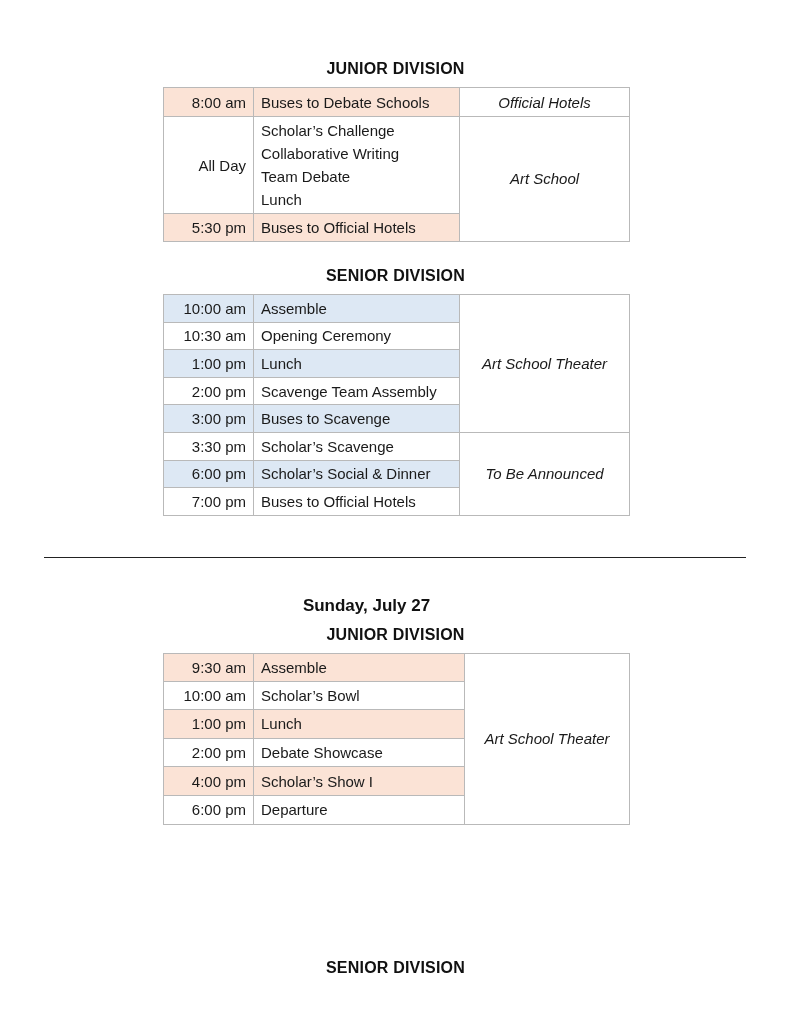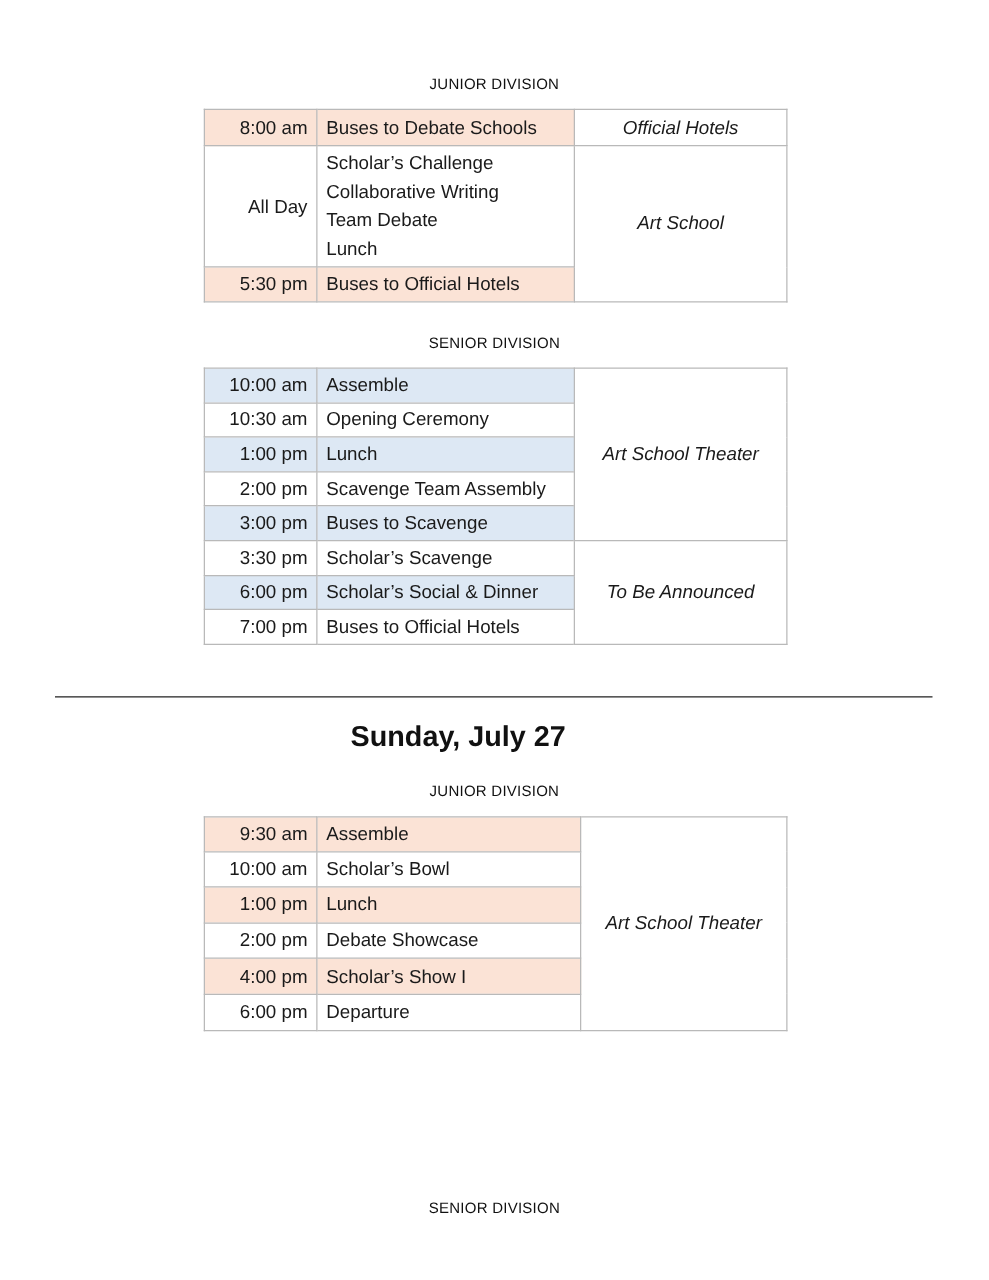--- a/index.html
+++ b/index.html
@@ -1,21 +1,21 @@
 <!DOCTYPE html>
 <html><head>
 <meta charset="utf-8">
 <style>
   html, body { margin: 0; padding: 0; background: #ffffff; }
   body { width: 791px; height: 1024px; position: relative; overflow: hidden;
          font-family: "Liberation Sans", "DejaVu Sans", sans-serif; color: #1a1a1a; }
   .heading { position: absolute; left: 0; width: 791px; text-align: center;
-             font-weight: normal; font-size: 12px; letter-spacing: 0.2px; color: #111; }
+             font-weight: bold; font-size: 16px; letter-spacing: 0.2px; color: #111; }
   .day-title { position: absolute; left: 0; width: 733px; text-align: center;
-               font-weight: bold; font-size: 23px; color: #111; }
+               font-weight: bold; font-size: 17px; color: #111; margin-top: 20px; }
   .divider { position: absolute; left: 44px; width: 702px; top: 557px; height: 0;
              border-top: 1.5px solid #222; }
   table.sched { position: absolute; left: 163px; border-collapse: collapse; table-layout: fixed;
                 font-size: 15px; }
   table.sched td { border: 1px solid #b9b9b9; padding: 0 7px; height: 27.6px; box-sizing: border-box;
                    white-space: nowrap; vertical-align: middle; }
   td.time { text-align: right; }
   td.event { text-align: left; }
   td.loc { text-align: center; background: #ffffff; font-style: italic; }
   .peach td.time, .peach td.event { background: #fbe3d6; }

